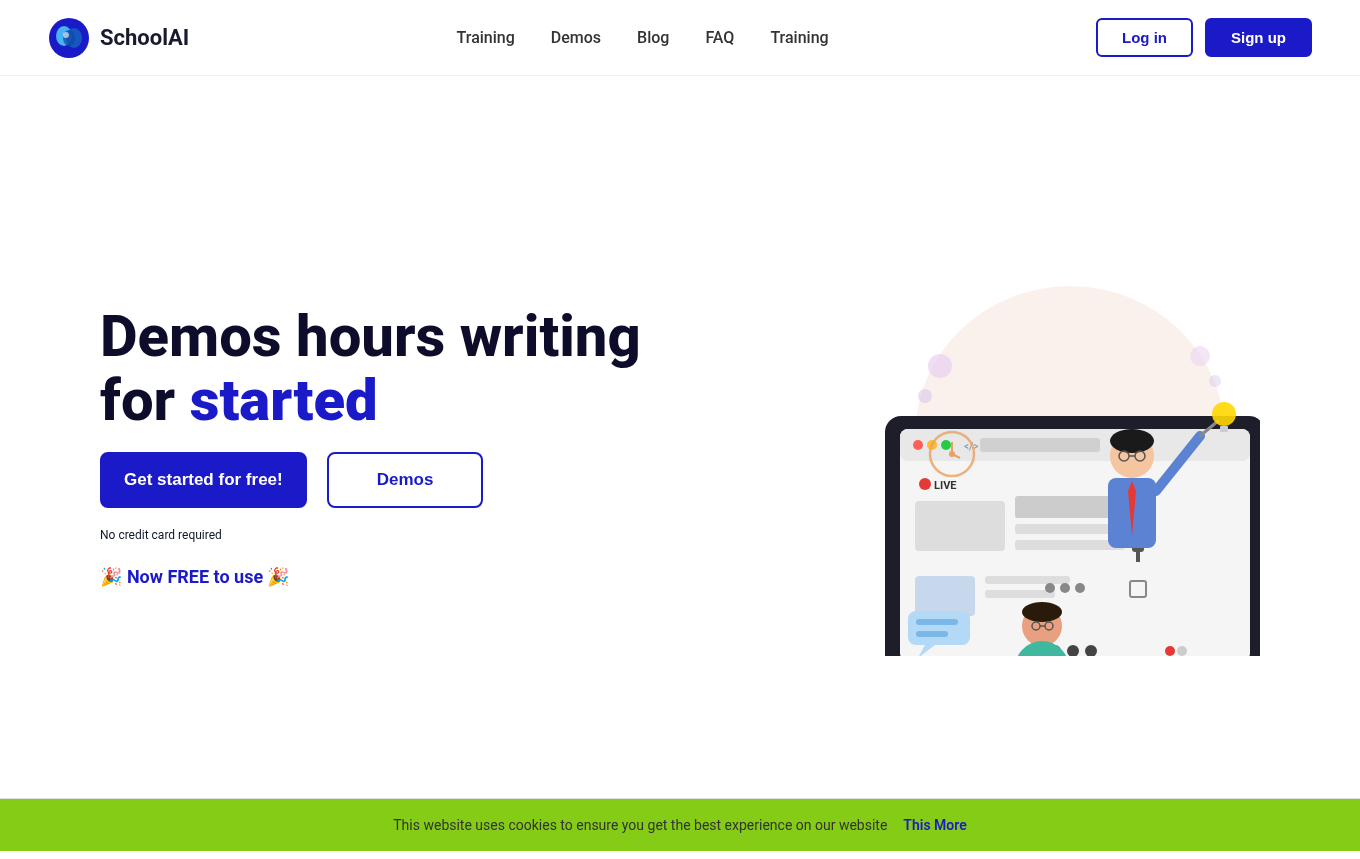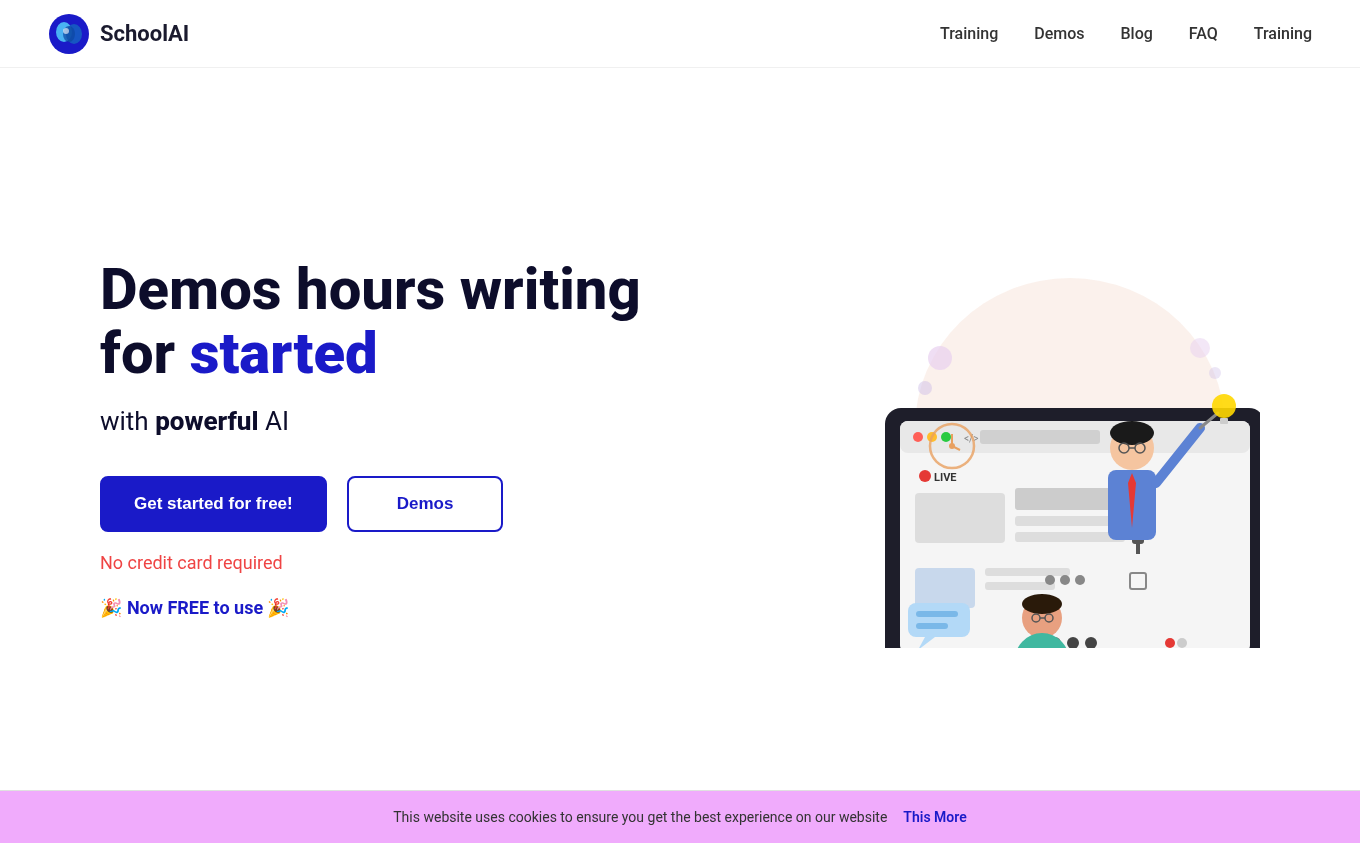--- a/index.html
+++ b/index.html
@@ -15,21 +15,21 @@
       min-height: 859px;
       overflow-x: hidden;
     }
 
     
     nav {
       display: flex;
       align-items: center;
       justify-content: space-between;
       padding: 0 48px;
-      height: 68px;
+      height: 76px;
       border-bottom: 1px solid #f0f0f0;
       position: relative;
       z-index: 10;
     }
 
     .logo-wrap {
       display: flex;
       align-items: center;
       gap: 10px;
       cursor: pointer;
@@ -125,21 +125,21 @@
       font-weight: 800;
     }
 
     .hero-buttons {
       display: flex;
       gap: 20px;
       margin-bottom: 20px;
     }
 
     .btn-primary {
-      padding: 16px 32px;
+      padding: 16px 22px;
       background: #1a1ac8;
       color: #fff;
       border: 2px solid #1a1ac8;
       border-radius: 8px;
       font-size: 17px;
       font-weight: 600;
       cursor: pointer;
     }
 
     .btn-secondary {
@@ -147,46 +147,46 @@
       background: #fff;
       color: #1a1ac8;
       border: 2px solid #1a1ac8;
       border-radius: 8px;
       font-size: 17px;
       font-weight: 600;
       cursor: pointer;
     }
 
     .no-credit {
-      font-size: 18px;
-      color: #ef4444;
+      font-size: 12px;
+      color: #0f172a;
       margin-bottom: 24px;
     }
 
     .free-badge {
       font-size: 18px;
       font-weight: 700;
       color: #1a1ac8;
     }
 
     
     .hero-image {
       flex: 0 0 auto;
       width: 560px;
       height: 420px;
       position: relative;
     }
 
     
     .cookie-banner {
       position: fixed;
-      bottom: 16px;
+      bottom: 8px;
       left: 0;
       right: 0;
-      background: #f0abfc;
+      background: #84cc16;
       border-top: 1px solid #e0e0e0;
       display: flex;
       align-items: center;
       justify-content: center;
       gap: 16px;
       padding: 18px 32px;
       font-size: 14px;
       color: #333;
       z-index: 1000;
     }
@@ -235,31 +235,32 @@
       <a href="#">Blog</a>
     </li>
     <li>
       <a href="#">FAQ</a>
     </li>
     <li>
       <a href="#">Training</a>
     </li>
   </ul>
 
+  <div class="nav-actions">
+    <button class="btn-login">Log in</button>
+    <button class="btn-signup">Sign up</button>
+  </div>
 </nav>
 
 <section class="hero">
   <div class="hero-text">
     <h1 class="hero-heading">
       <span>Demos hours writing</span><br>
       <span>for </span><span class="schools">started</span>
     </h1>
-    <p class="hero-subheading">
-      <span>with </span><span class="powerful">powerful</span><span> AI</span>
-    </p>
 
     <div class="hero-buttons">
       <button class="btn-primary">Get started for free!</button>
       <button class="btn-secondary">Demos</button>
     </div>
 
     <p class="no-credit">No credit card required</p>
 
     <p class="free-badge">🎉 Now FREE to use 🎉</p>
   </div>

